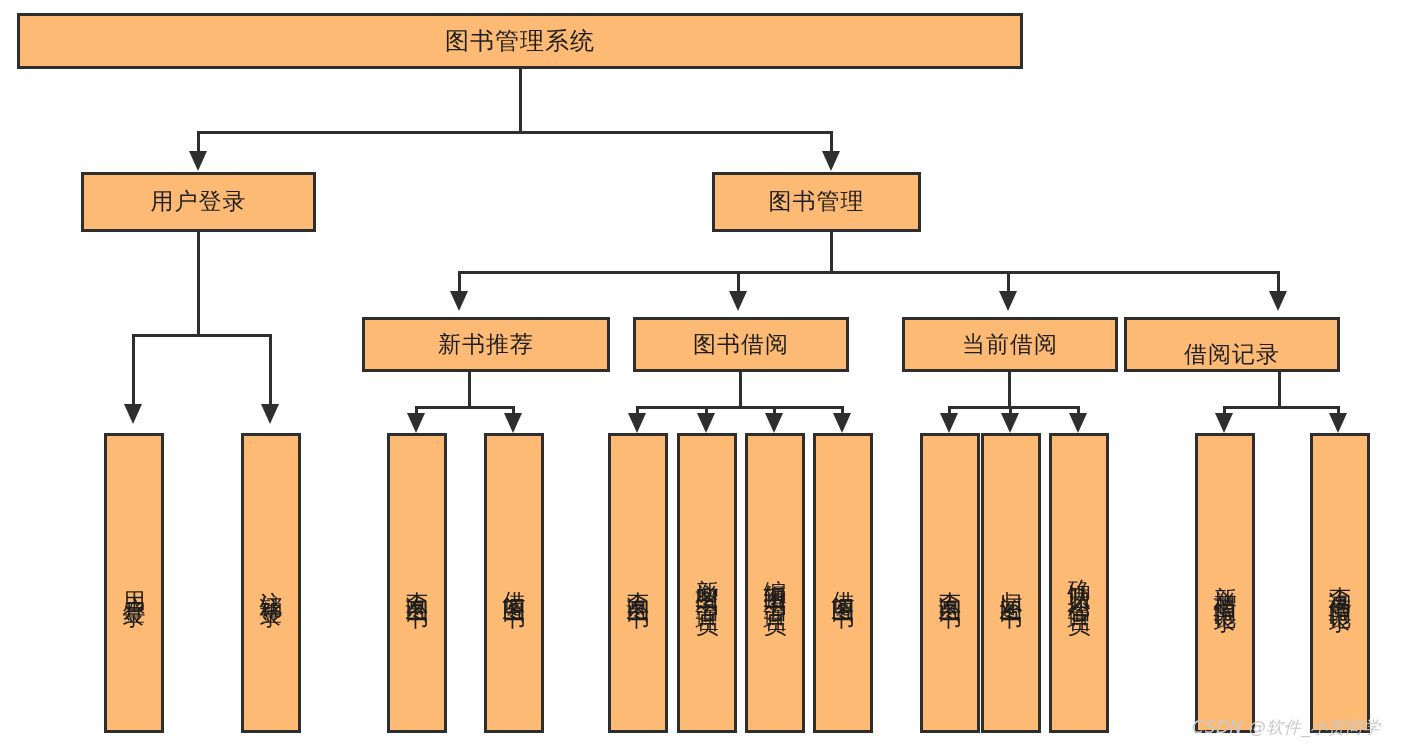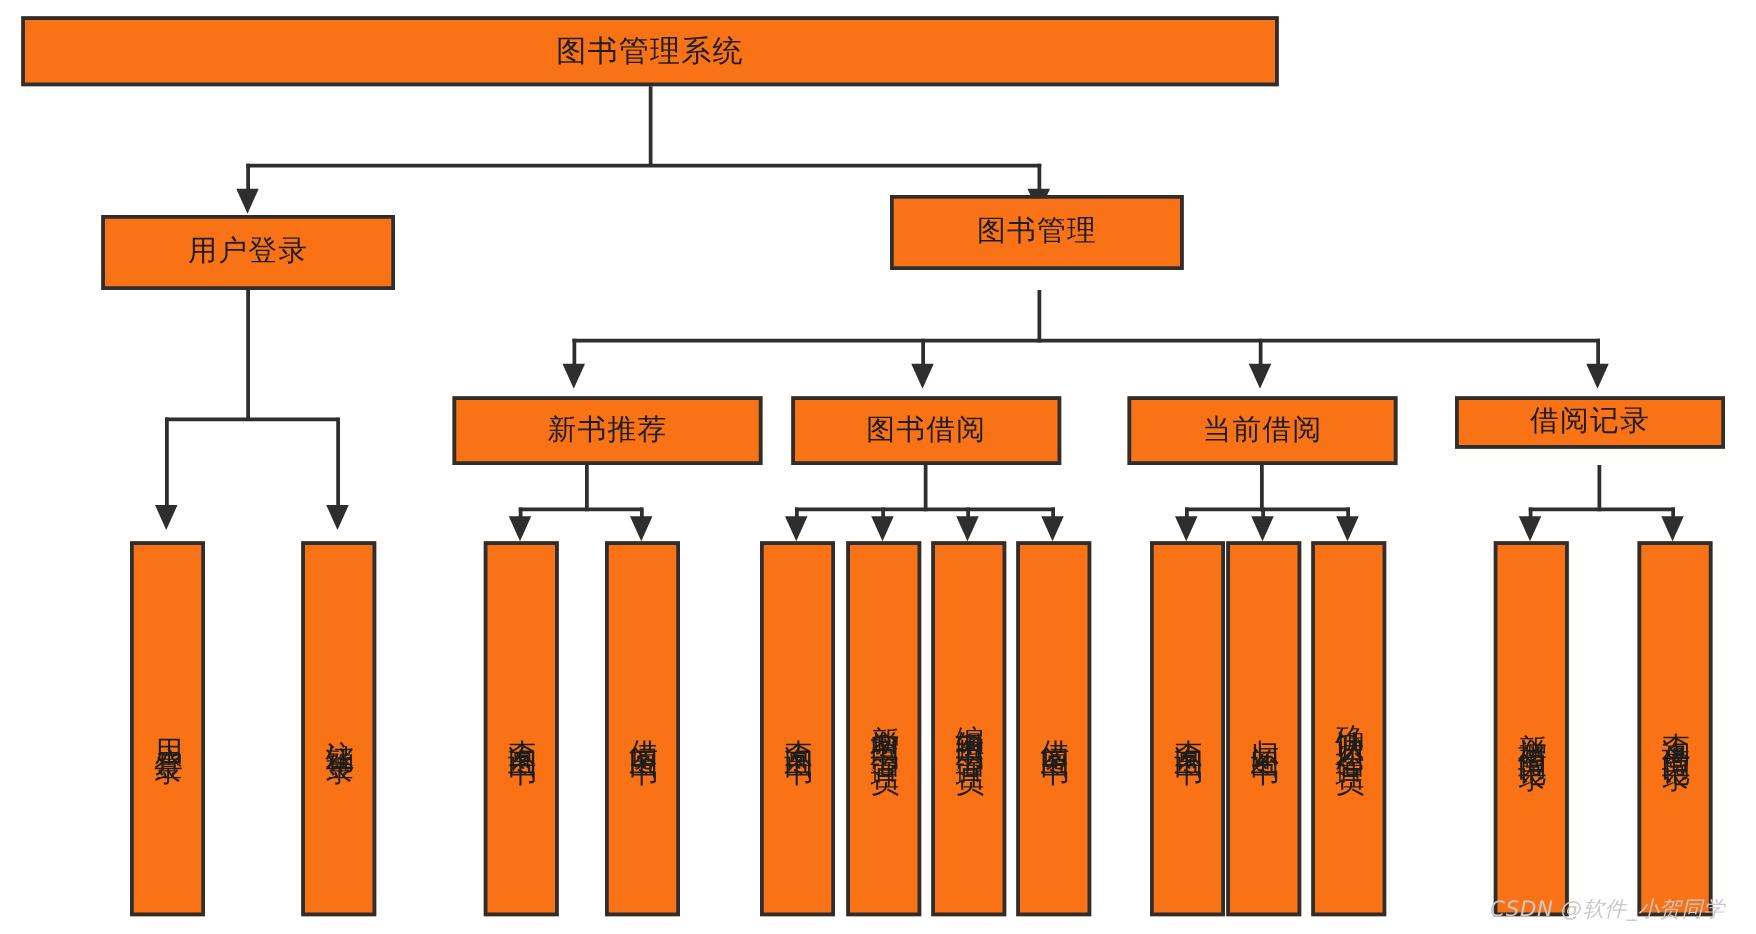--- a/index.html
+++ b/index.html
@@ -14,21 +14,21 @@
     position: relative;
     width: 1405px;
     height: 747px;
     background: #ffffff;
     overflow: hidden;
   }
   .node {
     position: absolute;
     box-sizing: border-box;
     border: 3px solid #2e2e2e;
-    background: #f97316;
+    background: #fdba74;
     display: flex;
     align-items: center;
     justify-content: center;
     color: #1d1d1d;
   }
   .node.h {
     font-size: 23px;
     letter-spacing: 1px;
     line-height: 1.2;
   }
@@ -88,21 +88,21 @@
   <div class="edge hline" style="left:197px; top:131px; width:636px; height:3px;"></div>
 
   <div class="edge vline" style="left:197px; top:131px; width:3px; height:24px;"></div>
   <div class="arrow" style="left:189px; top:151px;"></div>
   <div class="edge vline" style="left:830px; top:131px; width:3px; height:24px;"></div>
   <div class="arrow" style="left:822px; top:151px;"></div>
 
   <div class="node h" style="left:81px; top:172px; width:235px; height:60px;">
     <span>用户登录</span>
   </div>
-  <div class="node h" style="left:712px; top:156px; width:235px; height:60px;">
+  <div class="node h" style="left:712px; top:172px; width:209px; height:60px;">
     <span>图书管理</span>
   </div>
 
   <div class="edge vline" style="left:197px; top:232px; width:3px; height:104px;"></div>
   <div class="edge hline" style="left:132px; top:334px; width:138px; height:3px;"></div>
   <div class="edge vline" style="left:132px; top:334px; width:3px; height:72px;"></div>
   <div class="arrow" style="left:124px; top:404px;"></div>
   <div class="edge vline" style="left:269px; top:334px; width:3px; height:72px;"></div>
   <div class="arrow" style="left:261px; top:404px;"></div>
 
@@ -119,21 +119,21 @@
 
   <div class="node h" style="left:362px; top:317px; width:248px; height:55px;">
     <span>新书推荐</span>
   </div>
   <div class="node h" style="left:902px; top:317px; width:216px; height:55px;">
     <span>当前借阅</span>
   </div>
   <div class="node h" style="left:633px; top:317px; width:216px; height:55px;">
     <span>图书借阅</span>
   </div>
-  <div class="node h" style="left:1164px; top:317px; width:216px; height:42px;">
+  <div class="node h" style="left:1124px; top:317px; width:216px; height:55px;align-items:flex-end;">
     <span>借阅记录</span>
   </div>
 
   <div class="edge vline" style="left:468px; top:372px; width:3px; height:37px;"></div>
   <div class="edge hline" style="left:415px; top:406px; width:99px; height:3px;"></div>
   <div class="edge vline" style="left:415px; top:406px; width:3px; height:12px;"></div>
   <div class="arrow" style="left:407px; top:413px;"></div>
   <div class="edge vline" style="left:512px; top:406px; width:3px; height:12px;"></div>
   <div class="arrow" style="left:504px; top:413px;"></div>
 

